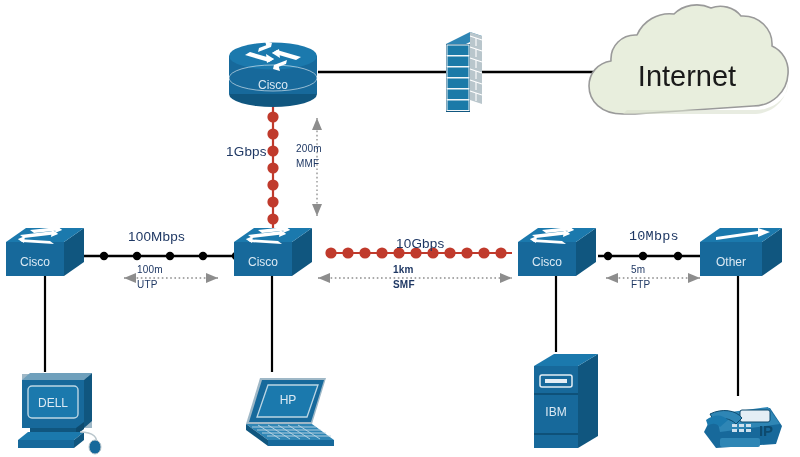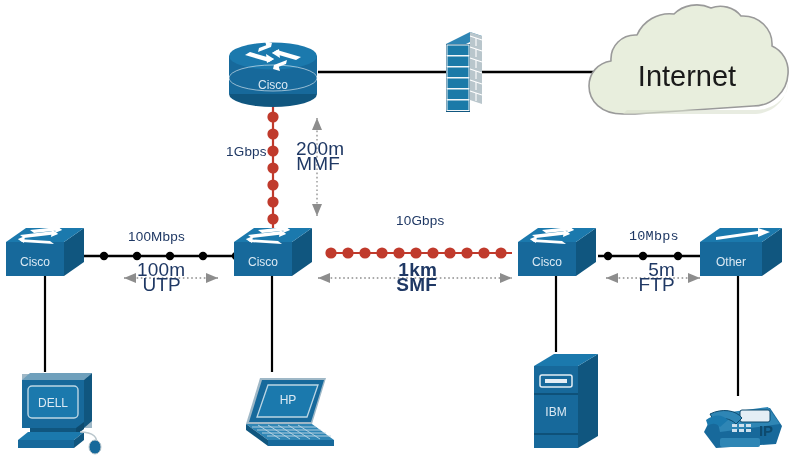--- a/index.html
+++ b/index.html
@@ -1,21 +1,21 @@
 <!DOCTYPE html>
 <html><head>
 <meta charset="utf-8">
 <style>
   html,body{margin:0;padding:0;background:#ffffff;}
   body{width:800px;height:457px;overflow:hidden;font-family:"Liberation Sans",sans-serif;}
   #stage{position:relative;width:800px;height:457px;background:#fff;}
   .node{position:absolute;}
   .lbl{position:absolute;color:#1f3864;font-size:13px;letter-spacing:0.2px;white-space:nowrap;}
   .lbl.speed{font-size:13.5px;}
-  .lbl.dim{font-size:19px;text-align:right;line-height:15px;}
+  .lbl.dim{font-size:10px;text-align:left;line-height:15px;}
   svg{display:block;overflow:visible;}
   text{font-family:"Liberation Sans",sans-serif;}
 </style>
 </head>
 <body>
 
 <div id="stage">
 
   <svg class="node" style="left:0;top:0;" width="800" height="457">
 
@@ -265,21 +265,21 @@
     <span>200m</span><br>
     <span>MMF</span>
   </div>
 
   <div class="lbl speed" style="left:128px;top:229px;">100Mbps</div>
   <div class="lbl dim" style="left:137px;top:262px;width:44px;">
     <span>100m</span><br>
     <span>UTP</span>
   </div>
 
-  <div class="lbl speed" style="left:396px;top:213px;">10Gbps</div>
+  <div class="lbl speed" style="left:396px;top:236px;">10Gbps</div>
   <div class="lbl dim" style="left:393px;top:262px;width:44px;font-weight:bold;">
     <span>1km</span><br>
     <span>SMF</span>
   </div>
 
   <div class="lbl speed" style="left:629px;top:229px;font-family:Liberation Mono, monospace;">10Mbps</div>
   <div class="lbl dim" style="left:631px;top:262px;width:44px;">
     <span>5m</span><br>
     <span>FTP</span>
   </div>

